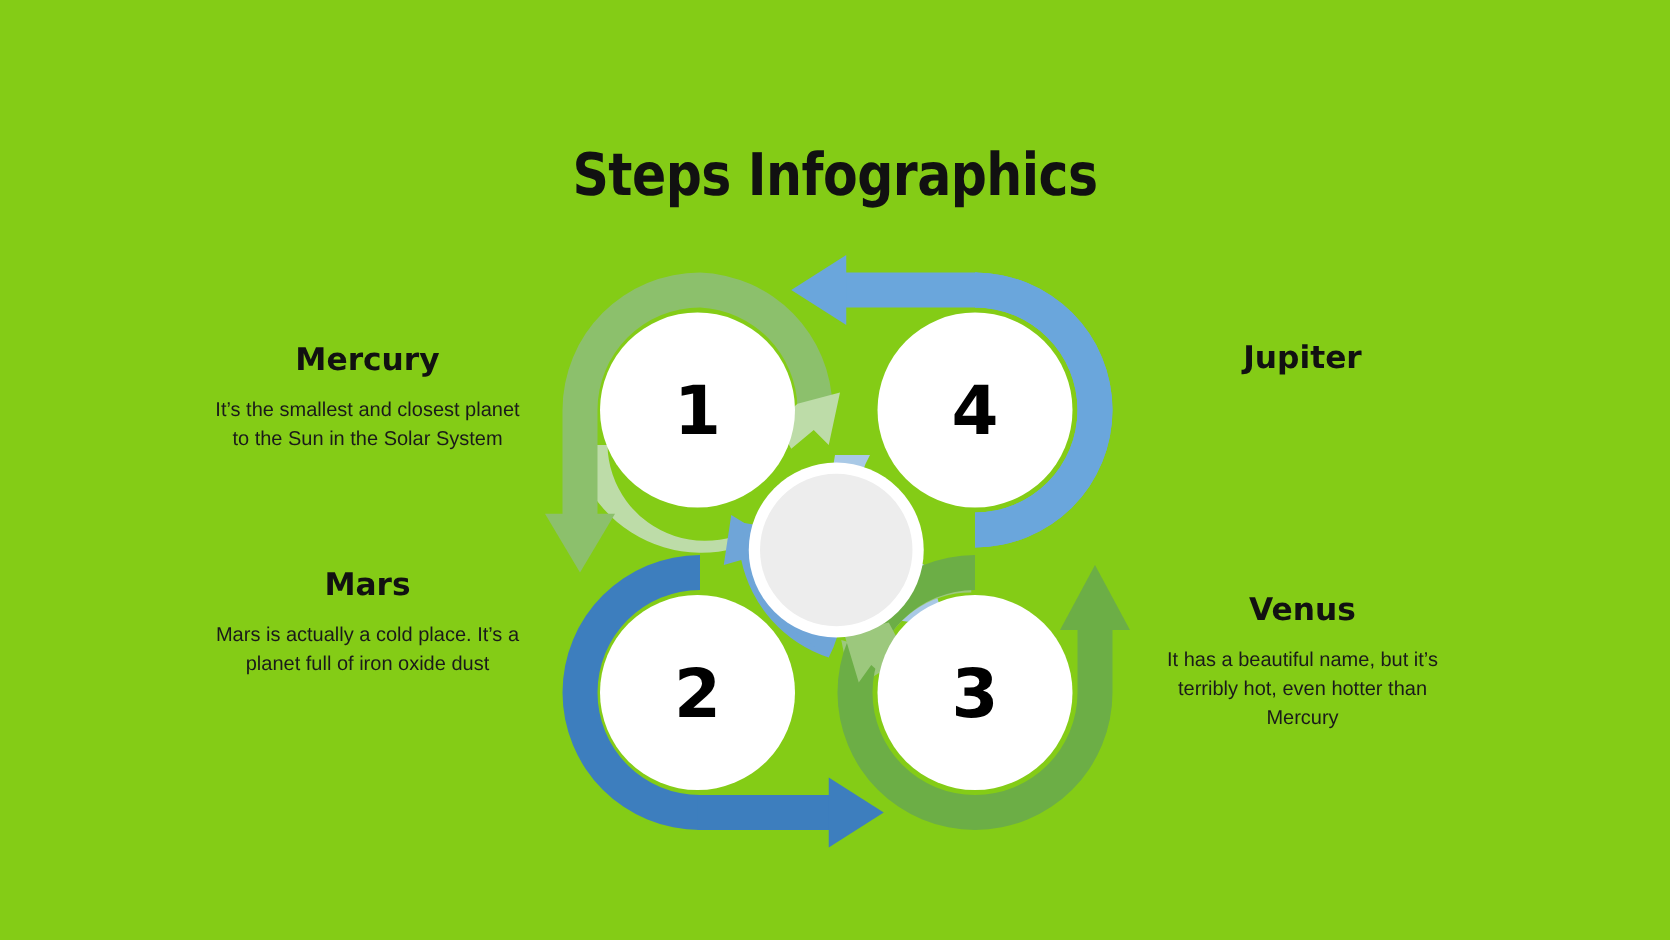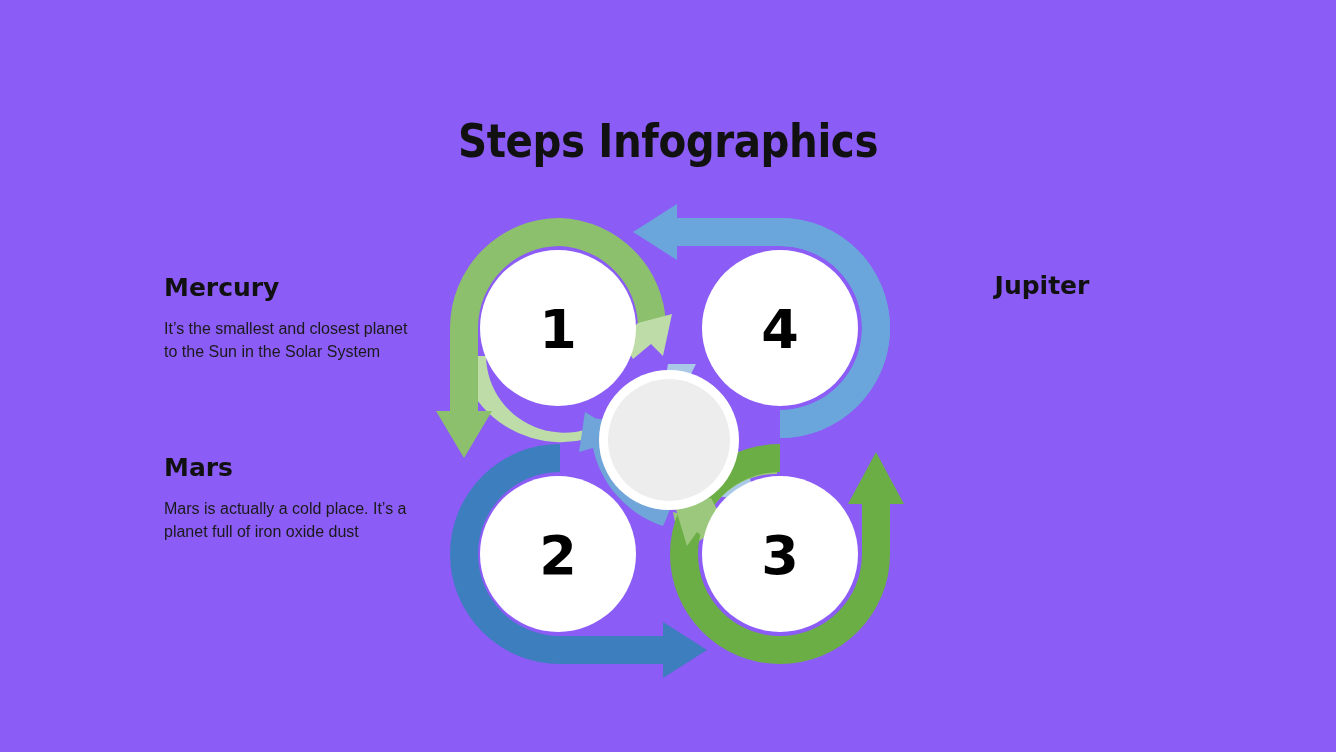--- a/index.html
+++ b/index.html
@@ -13,21 +13,21 @@
     height: 752px;
     position: relative;
     overflow: hidden;
     font-family: "Liberation Sans", sans-serif;
     color: #111111;
   }
 
   #slide {
     position: absolute;
     inset: 0;
-    background: #8b5cf6;
+    background: #84cc16;
   }
 
   
   .slide-title {
     position: absolute;
     left: 0;
     top: 84px;
     width: 1336px;
     text-align: center;
     font-family: "DejaVu Sans", sans-serif;
@@ -38,21 +38,21 @@
     line-height: 1.1;
     transform: scaleX(0.86);
     transform-origin: center top;
   }
 
   
   .text-block {
     position: absolute;
     width: 260px;
   }
-  .text-block.left  { left: 164px;  text-align: left; }
+  .text-block.left  { left: 164px;  text-align: center; }
   .text-block.right { left: 912px;  width: 260px; text-align: center; }
 
   .tb-mercury { top: 274px; }
   .tb-mars    { top: 454px; }
   .tb-jupiter { top: 272px; }
   .tb-venus   { top: 474px; }
 
   .block-heading {
     font-family: "DejaVu Sans", sans-serif;
     font-weight: bold;
@@ -103,20 +103,24 @@
 
   <div class="text-block left tb-mars">
     <div class="block-heading">Mars</div>
     <div class="block-body">Mars is actually a cold place. It’s a planet full of iron oxide dust</div>
   </div>
 
   <div class="text-block right tb-jupiter">
     <div class="block-heading">Jupiter</div>
   </div>
 
+  <div class="text-block right tb-venus">
+    <div class="block-heading">Venus</div>
+    <div class="block-body">It has a beautiful name, but it’s terribly hot, even hotter than Mercury</div>
+  </div>
 
   <div id="diagram">
     <svg viewBox="0 0 490 490" xmlns="http://www.w3.org/2000/svg">
 
       <g>
 
         <path fill="#BDDCA8" d="M 60 150
                  A 78 78 0 0 0 200 196
                  L 196 182
                  L 232 186

